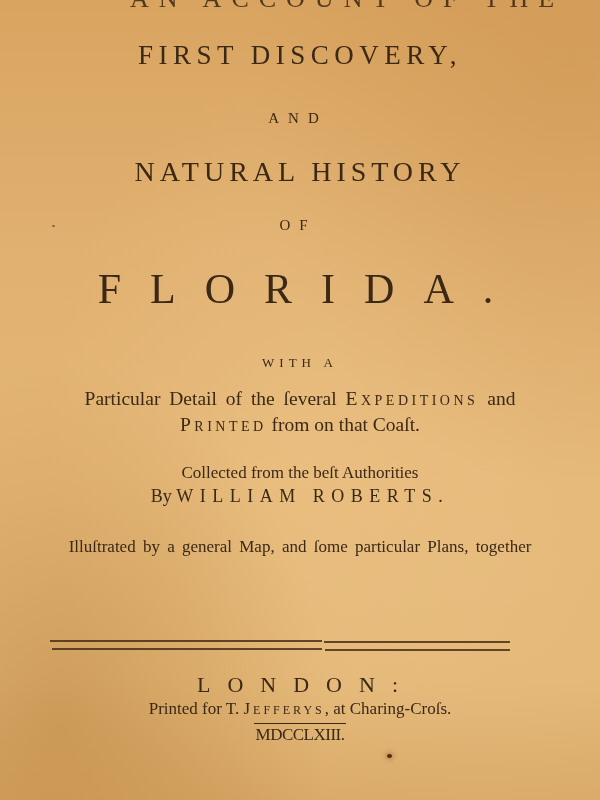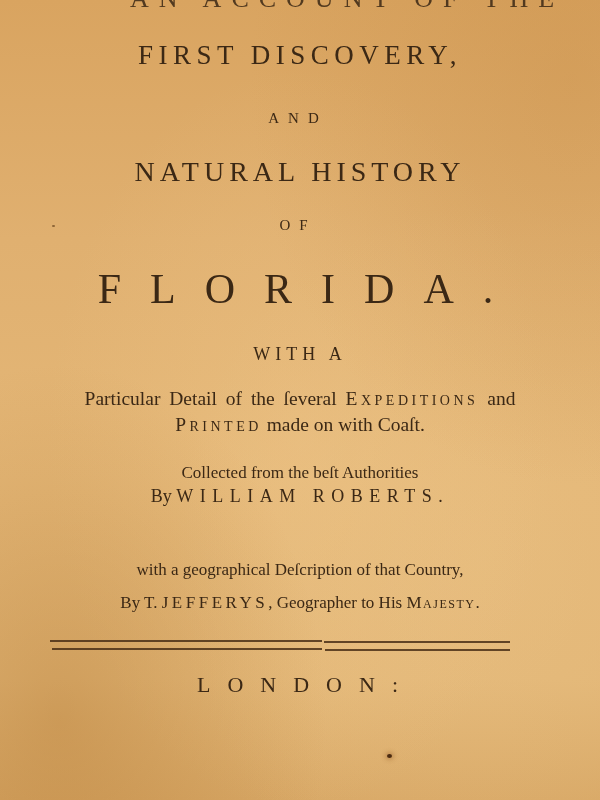--- a/index.html
+++ b/index.html
@@ -65,22 +65,22 @@
       letter-spacing: 9px;
       left: -2px;
     }
     .florida {
       top: 268px;
       font-size: 42px;
       letter-spacing: 29px;
       left: 10px;
     }
     .with-a {
-      top: 345px;
-      font-size: 18px;
+      top: 356px;
+      font-size: 13px;
       letter-spacing: 5px;
     }
     .para {
       font-size: 19.5px;
       line-height: 25px;
     }
     .particular {
       top: 386px;
       word-spacing: 4px;
     }
@@ -196,37 +196,38 @@
   <div class="dot-mark"></div>
 
   <div class="line of">OF</div>
 
   <div class="line florida">FLORIDA.</div>
 
   <div class="line with-a">WITH A</div>
 
   <div class="line para particular"><span>Particular Detail of the ſeveral </span><span class="sc">Expeditions</span><span> and</span></div>
 
-  <div class="line para descents"><span class="sc">Printed</span><span> made on with Coaſt.</span></div>
+  <div class="line para descents"><span class="sc">Printed</span><span> from on that Coaſt.</span></div>
 
   <div class="line collected">Collected from the beſt Authorities</div>
 
   <div class="line by-roberts"><span>By </span><span class="caps-name">WILLIAM ROBERTS.</span></div>
 
-
-  <div class="line with-geo">with a geographical Deſcription of that Country,</div>
-
-  <div class="line by-jefferys"><span>By </span><span>T. </span><span class="jefferys-name">JEFFERYS</span><span>, Geographer to His </span><span class="majesty">Majesty</span><span>.</span></div>
+  <div class="line illustrated">Illuſtrated by a general Map, and ſome particular Plans, together</div>
+
+
 
   <div class="double-rule">
     <div class="r" style="left:0;top:0;width:272px;"></div>
     <div class="r" style="left:274px;top:1px;width:186px;"></div>
     <div class="r" style="left:2px;top:8px;width:270px;"></div>
     <div class="r" style="left:275px;top:9px;width:185px;"></div>
   </div>
 
   <div class="line london">LONDON:</div>
 
-
+  <div class="line printed"><span>Printed for T. </span><span class="jefferys-sc">Jefferys</span><span>, at Charing-Croſs.</span></div>
+
+  <div class="line date"><span>MDCCLXIII.</span></div>
 
   <div class="spot"></div>
 
 </div>
 
 </body></html>

